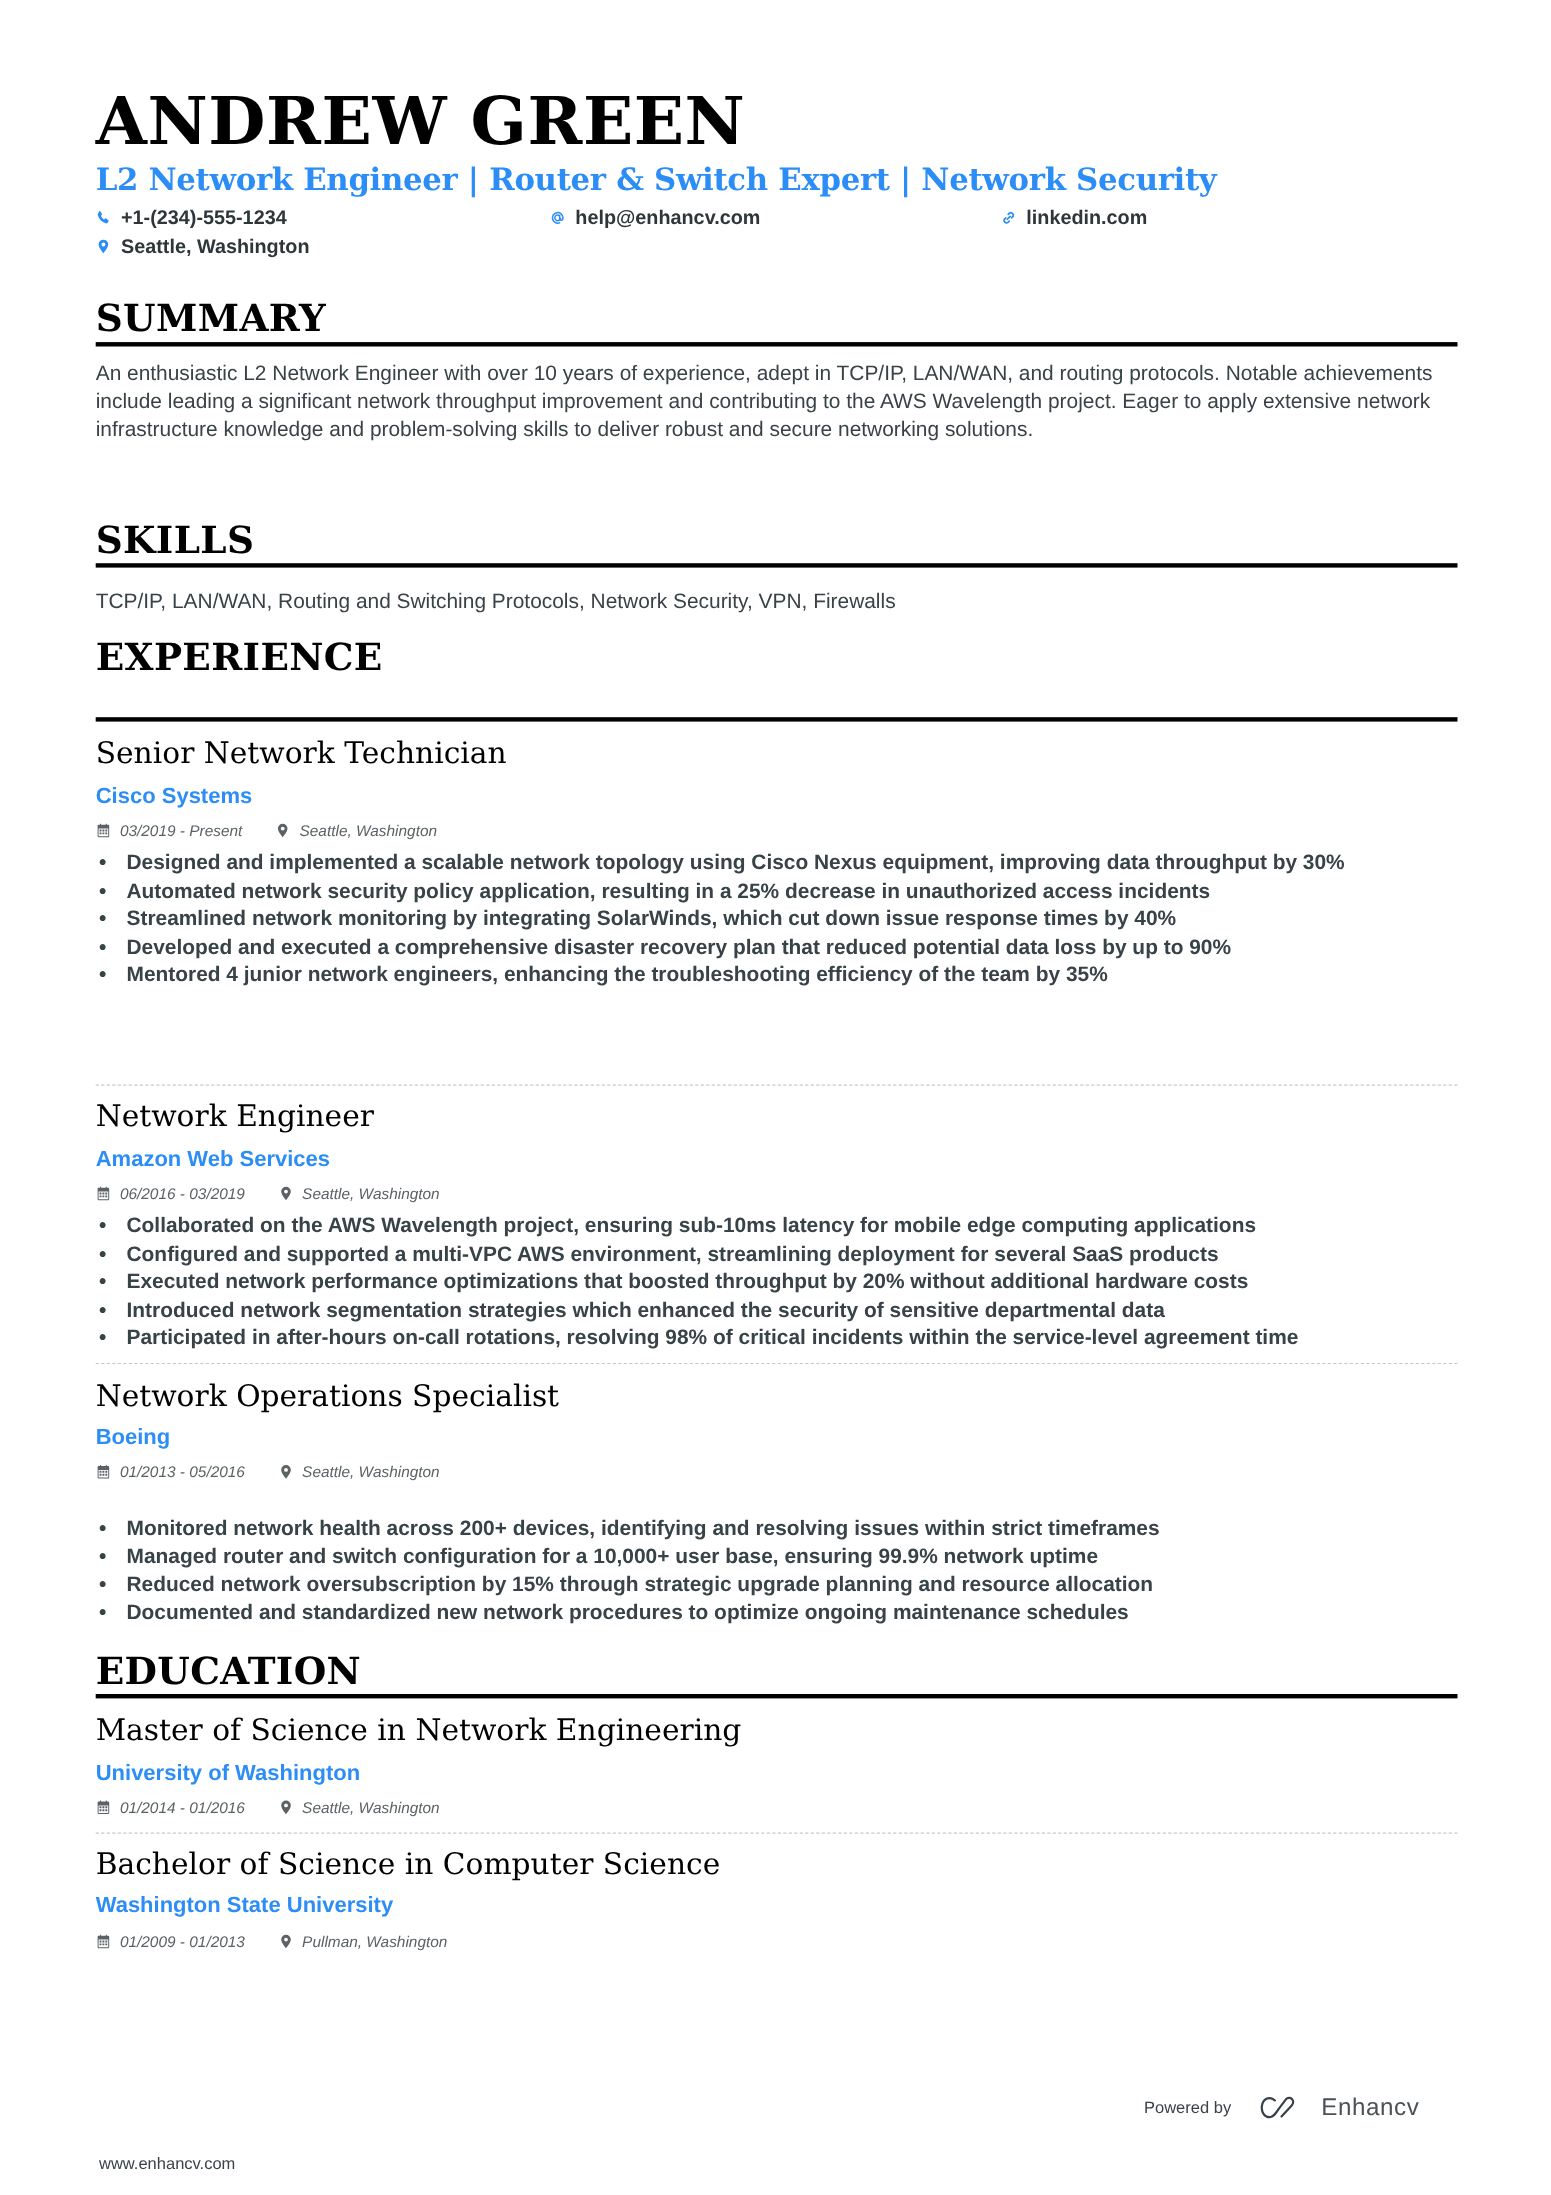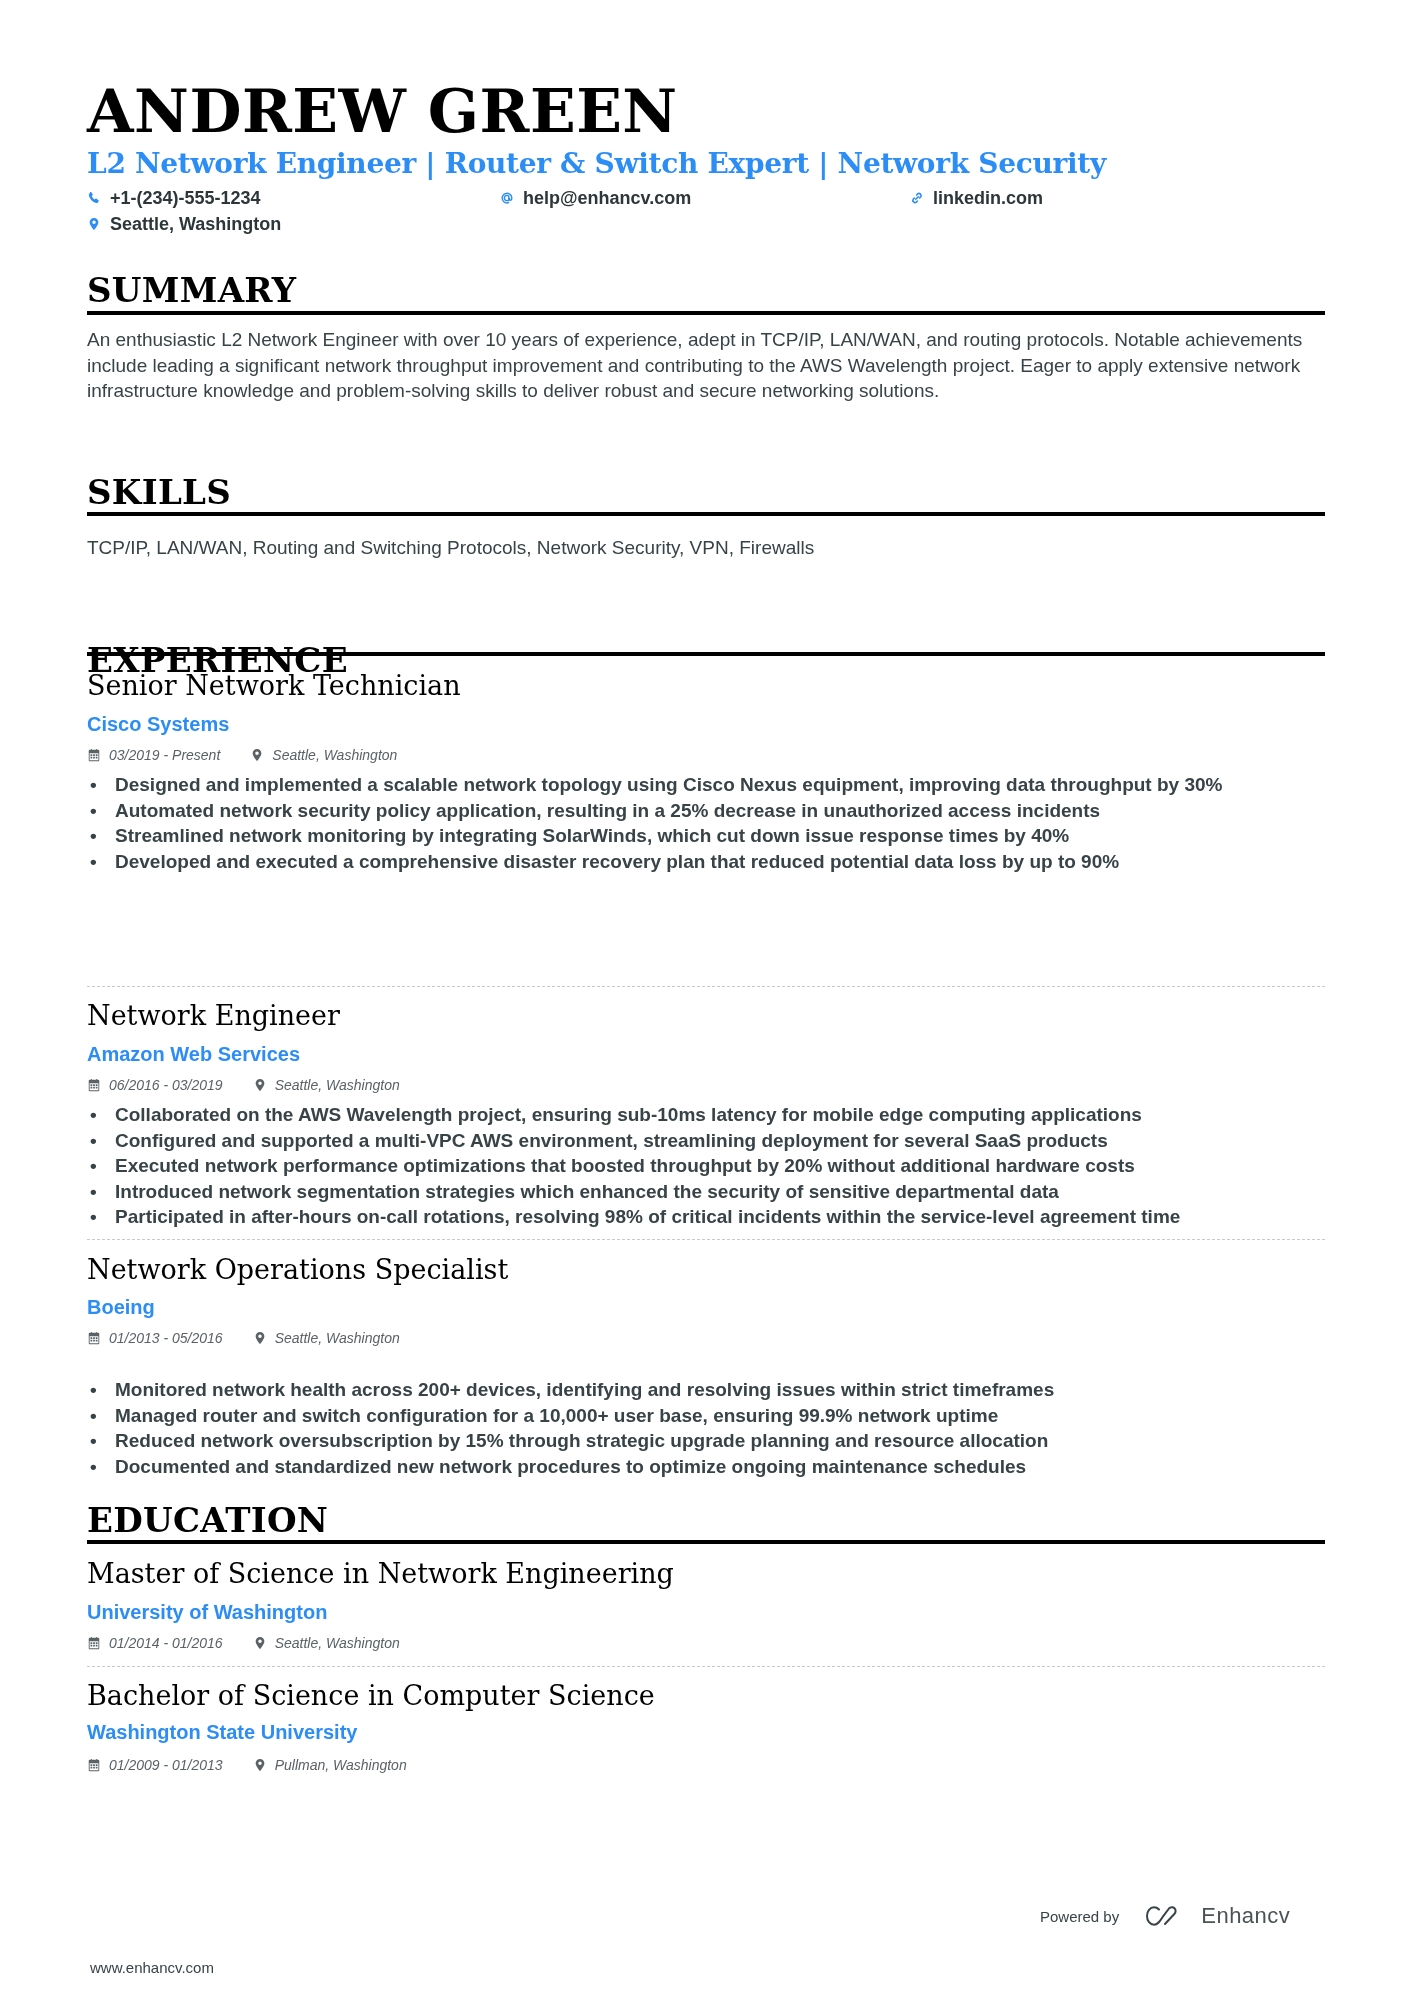--- a/index.html
+++ b/index.html
@@ -86,21 +86,21 @@
   </div>
 
   <div class="section-title" style="top:270px;">SUMMARY</div>
   <div class="section-rule" style="top:311px;"></div>
   <div class="para" style="top:327px;">An enthusiastic L2 Network Engineer with over 10 years of experience, adept in TCP/IP, LAN/WAN, and routing protocols. Notable achievements include leading a significant network throughput improvement and contributing to the AWS Wavelength project. Eager to apply extensive network infrastructure knowledge and problem-solving skills to deliver robust and secure networking solutions.</div>
 
   <div class="section-title" style="top:472px;">SKILLS</div>
   <div class="section-rule" style="top:512px;"></div>
   <div class="para" style="top:535px;">TCP/IP, LAN/WAN, Routing and Switching Protocols, Network Security, VPN, Firewalls</div>
 
-  <div class="section-title" style="top:640px;">EXPERIENCE</div>
+  <div class="section-title" style="top:578px;">EXPERIENCE</div>
   <div class="section-rule" style="top:652px;"></div>
 
   <div class="job-title" style="top:669px;">Senior Network Technician</div>
   <div class="company" style="top:711px;">Cisco Systems</div>
   <div class="meta" style="top:743px;">
     <span class="mi">
       <svg viewBox="0 0 16 16">
           <path fill="currentColor" d="M3 2h1.5V1h1v1h5V1h1v1H13a1 1 0 0 1 1 1v11a1 1 0 0 1-1 1H3a1 1 0 0 1-1-1V3a1 1 0 0 1 1-1zm0 4v8h10V6zm1 1h2v2H4zm3 0h2v2H7zm3 0h2v2h-2zM4 10h2v2H4zm3 0h2v2H7zm3 0h2v2h-2z"></path>
         </svg>
     </span>
@@ -111,20 +111,21 @@
           <path fill="currentColor" d="M8 1a5 5 0 0 0-5 5c0 3.5 5 9 5 9s5-5.5 5-9a5 5 0 0 0-5-5zm0 7a2 2 0 1 1 0-4 2 2 0 0 1 0 4z"></path>
         </svg>
     </span>
     <span>Seattle, Washington</span>
   </div>
   <ul class="bullets" style="top:772px;">
     <li>Designed and implemented a scalable network topology using Cisco Nexus equipment, improving data throughput by 30%</li>
     <li>Automated network security policy application, resulting in a 25% decrease in unauthorized access incidents</li>
     <li>Streamlined network monitoring by integrating SolarWinds, which cut down issue response times by 40%</li>
     <li>Developed and executed a comprehensive disaster recovery plan that reduced potential data loss by up to 90%</li>
+    <li>Mentored 4 junior network engineers, enhancing the troubleshooting efficiency of the team by 35%</li>
   </ul>
   <div class="dash" style="top:986px;"></div>
 
   <div class="job-title" style="top:999px;">Network Engineer</div>
   <div class="company" style="top:1041px;">Amazon Web Services</div>
   <div class="meta" style="top:1073px;">
     <span class="mi">
       <svg viewBox="0 0 16 16">
           <path fill="currentColor" d="M3 2h1.5V1h1v1h5V1h1v1H13a1 1 0 0 1 1 1v11a1 1 0 0 1-1 1H3a1 1 0 0 1-1-1V3a1 1 0 0 1 1-1zm0 4v8h10V6zm1 1h2v2H4zm3 0h2v2H7zm3 0h2v2h-2zM4 10h2v2H4zm3 0h2v2H7zm3 0h2v2h-2z"></path>
         </svg>

